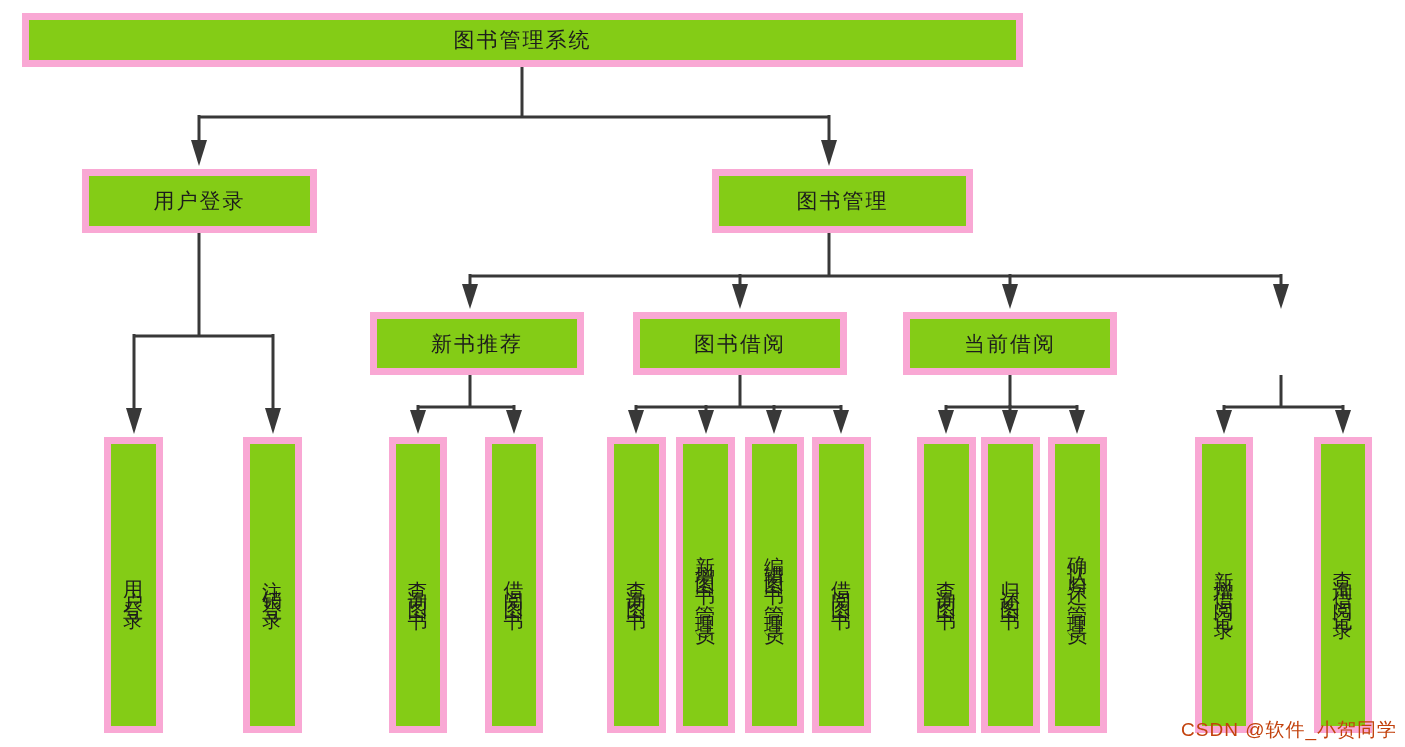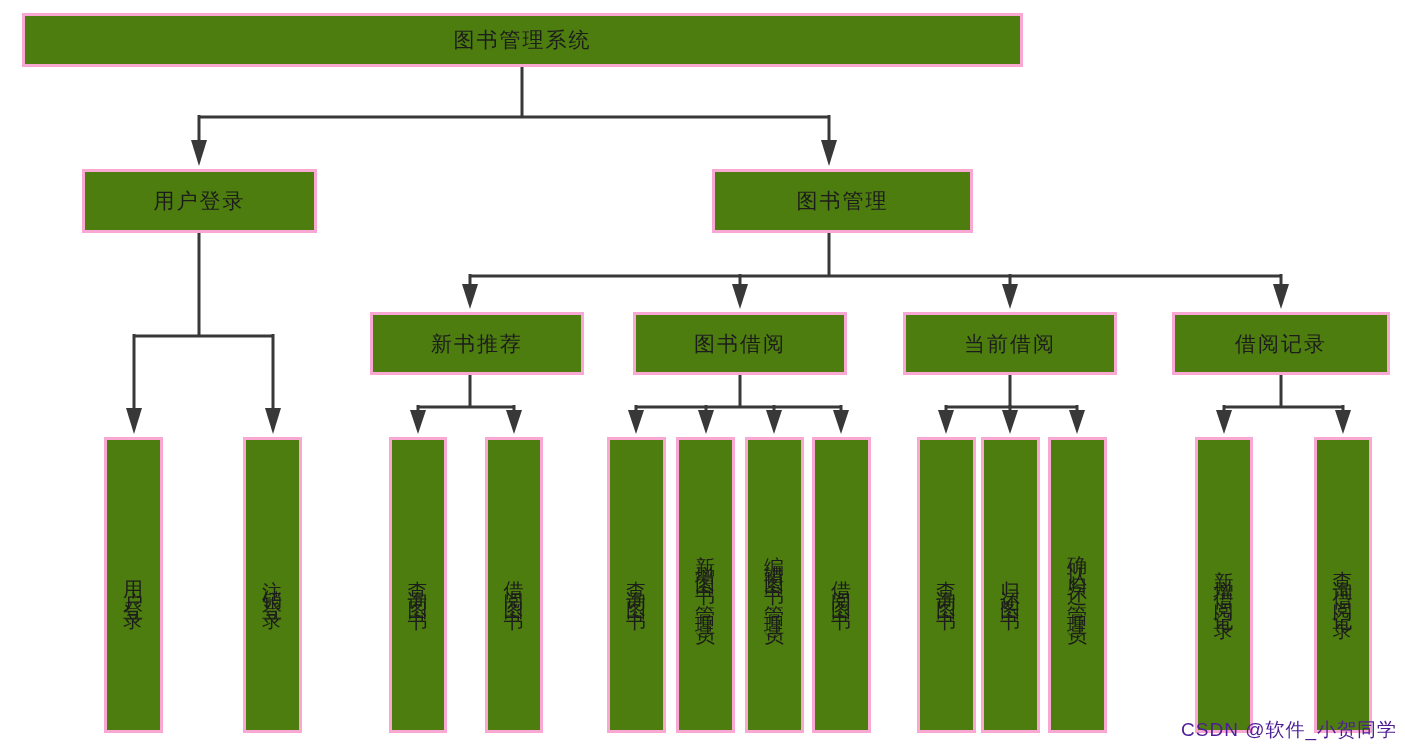--- a/index.html
+++ b/index.html
@@ -7,38 +7,38 @@
     position:relative;
     width:1405px;height:747px;
     background:#ffffff;
     font-family:"Liberation Sans","DejaVu Sans",sans-serif;
     overflow:hidden;
   }
   .connector-layer{position:absolute;left:0;top:0;width:1405px;height:747px;}
   .nodebox{
     position:absolute;
     box-sizing:border-box;
-    border:3px solid #f9a8d4;
-    background:#4d7c0f;
+    border:7px solid #f9a8d4;
+    background:#84cc16;
     color:#1c1c1c;
     display:flex;align-items:center;justify-content:center;
   }
   .hbox{font-size:21px;letter-spacing:2px;}
   .vbox{
     writing-mode:vertical-rl;
     text-orientation:mixed;
     font-size:20px;
     letter-spacing:10px;
     line-height:1;
   }
   .watermark{
     position:absolute;
     right:8px;bottom:4px;
     font-size:19px;
-    color:#4c1d95;
+    color:#c2410c;
     letter-spacing:1px;
     white-space:nowrap;
   }
 </style>
 </head>
 <body>
 
 <div class="canvas">
 
   <svg class="connector-layer" width="1405" height="747" viewBox="0 0 1405 747" xmlns="http://www.w3.org/2000/svg">
@@ -115,21 +115,20 @@
   </svg>
 
   <div class="nodebox hbox" style="left:22px;top:13px;width:1001px;height:54px;">图书管理系统</div>
 
   <div class="nodebox hbox" style="left:82px;top:169px;width:235px;height:64px;">用户登录</div>
   <div class="nodebox hbox" style="left:712px;top:169px;width:261px;height:64px;">图书管理</div>
 
   <div class="nodebox hbox" style="left:363px;top:312px;width:214px;height:63px;margin-left:7px;">新书推荐</div>
   <div class="nodebox hbox" style="left:903px;top:312px;width:214px;height:63px;">当前借阅</div>
   <div class="nodebox hbox" style="left:633px;top:312px;width:214px;height:63px;">图书借阅</div>
-  <div class="nodebox hbox" style="left:1172px;top:312px;width:218px;height:63px;">借阅记录</div>
 
   <div class="nodebox vbox" style="left:104px;top:437px;width:59px;height:296px;">用户登录</div>
   <div class="nodebox vbox" style="left:243px;top:437px;width:59px;height:296px;">注销登录</div>
 
   <div class="nodebox vbox" style="left:389px;top:437px;width:58px;height:296px;">查询图书</div>
   <div class="nodebox vbox" style="left:485px;top:437px;width:58px;height:296px;">借阅图书</div>
 
   <div class="nodebox vbox" style="left:607px;top:437px;width:59px;height:296px;">查询图书</div>
   <div class="nodebox vbox" style="left:676px;top:437px;width:59px;height:296px;">新增图书（管理员）</div>
   <div class="nodebox vbox" style="left:745px;top:437px;width:59px;height:296px;">编辑图书（管理员）</div>

